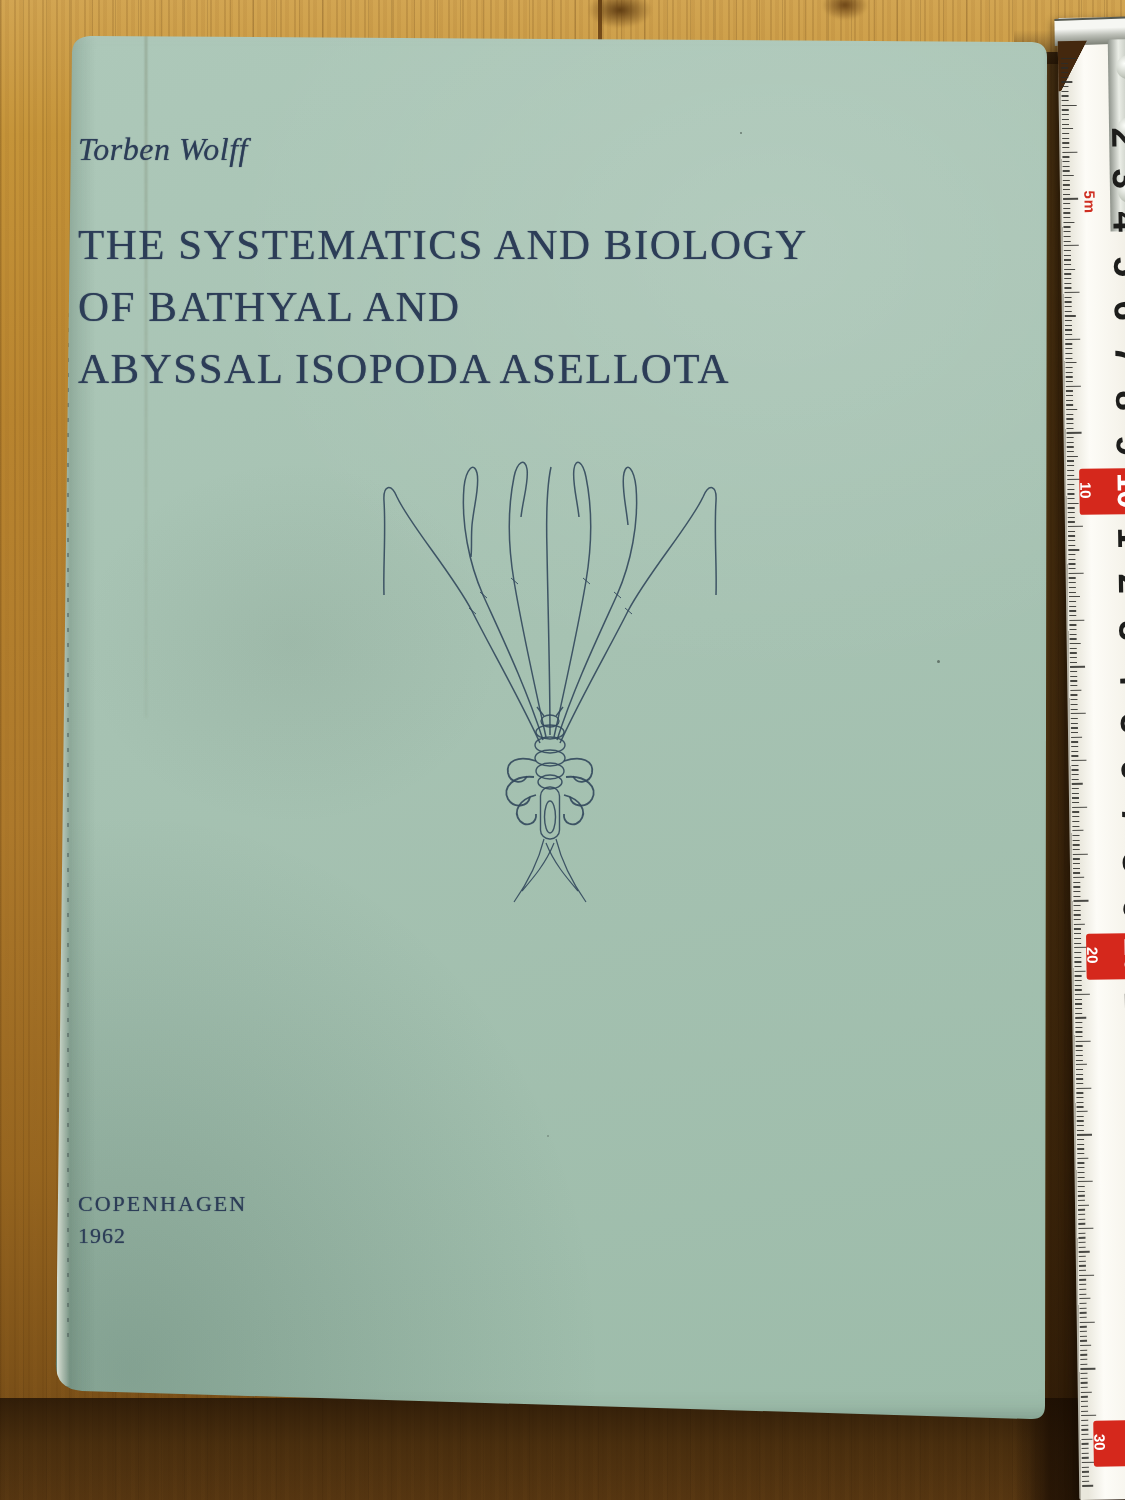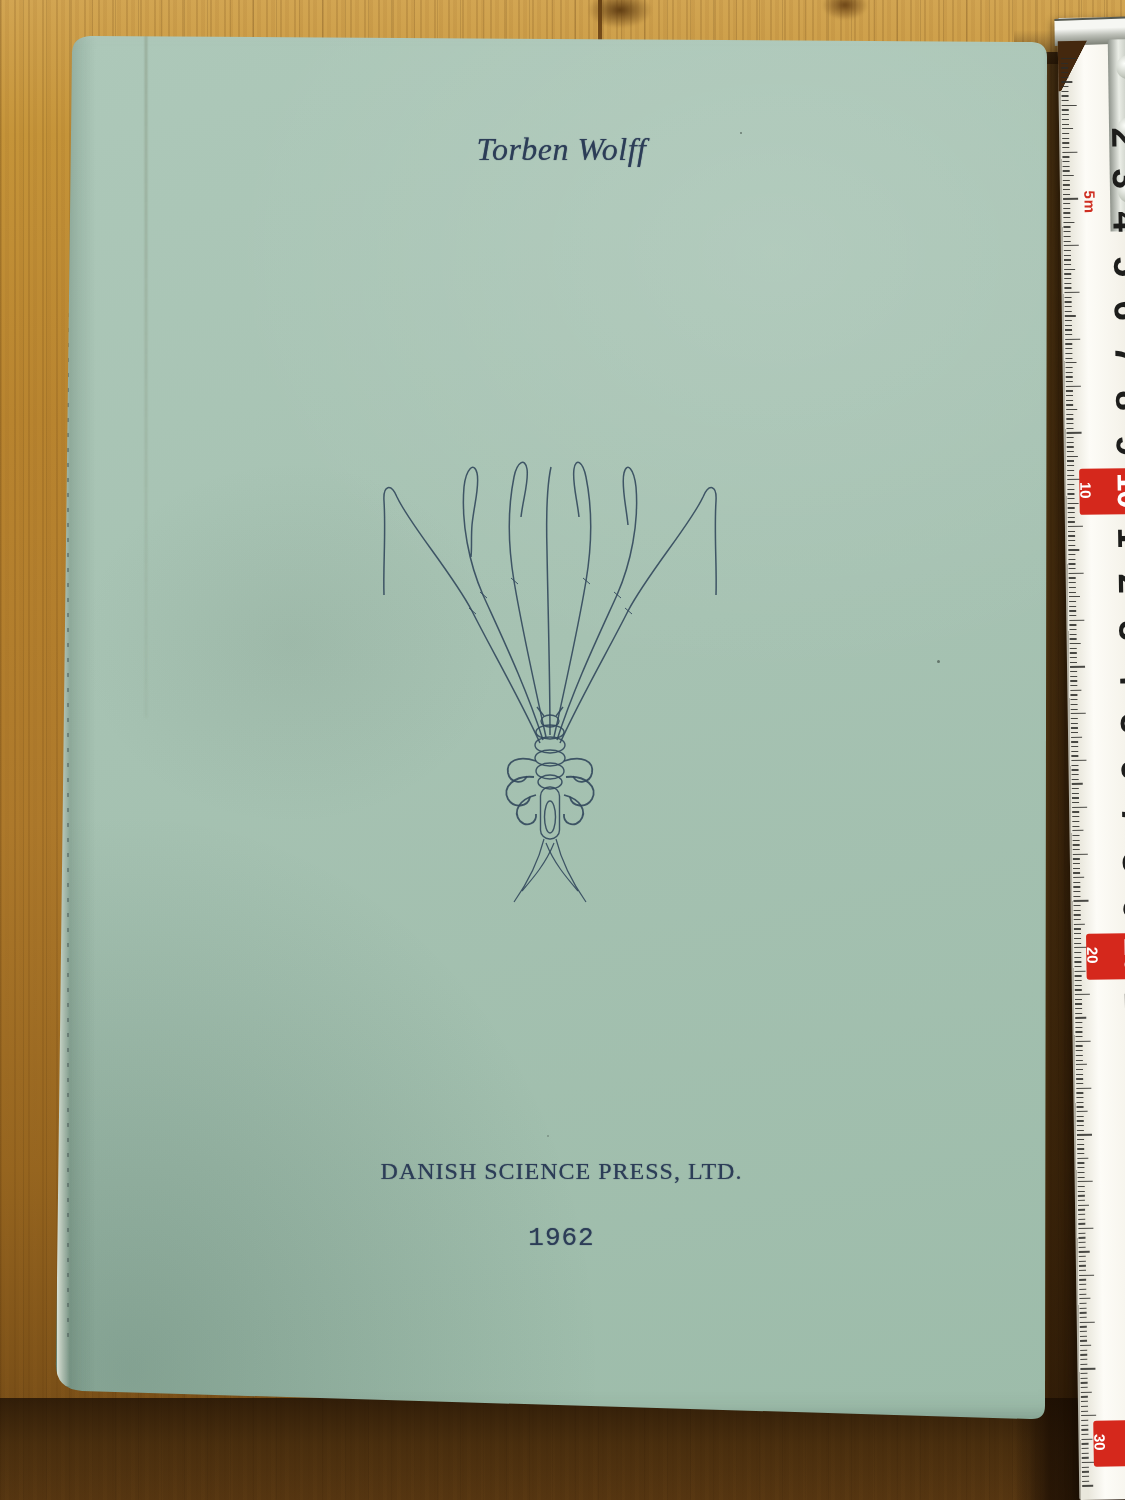--- a/index.html
+++ b/index.html
@@ -52,28 +52,28 @@
   .crease{position:absolute;left:95px;top:0;width:2px;height:690px;
     background:linear-gradient(180deg,rgba(125,135,112,.55),rgba(125,135,112,.12));filter:blur(.8px);}
   .top-wear{position:absolute;left:28px;right:20px;top:1px;height:4px;opacity:.85;filter:blur(.5px);
     background:repeating-linear-gradient(90deg,rgba(242,246,238,.9) 0 12px,rgba(0,0,0,0) 12px 58px,rgba(242,246,238,.75) 58px 72px,rgba(0,0,0,0) 72px 150px);}
   .fore-edge{position:absolute;right:0;top:14px;bottom:14px;width:7px;
     background:linear-gradient(90deg,rgba(0,0,0,0),rgba(222,236,226,.65));}
   .speck{position:absolute;width:3px;height:3px;border-radius:50%;background:rgba(45,55,50,.55);}
 
   
   .ink{color:#2c3d57;text-shadow:0 0 1.1px rgba(40,55,85,.75);}
-  .centerline{position:absolute;left:28px;right:10px;text-align:center;}
+  .centerline{position:absolute;left:28px;right:10px;}
   .author{top:103px;font-style:italic;font-size:32px;letter-spacing:.5px;}
   .title{top:186px;font-size:43px;letter-spacing:1.5px;line-height:62px;}
   .series{top:906px;font-size:26px;letter-spacing:2px;}
   .volume{top:948px;font-size:19px;letter-spacing:1.5px;}
   .publisher{top:1130px;font-size:24px;letter-spacing:1px;}
   .city{top:1163px;font-size:22px;letter-spacing:2px;}
-  .year{top:1195px;font-size:26px;letter-spacing:1px;font-family:Liberation Mono, monospace;}
+  .year{top:1195px;font-size:22px;letter-spacing:1px;}
 
   .isopod{position:absolute;left:330px;top:397px;filter:blur(.2px);}
   .isopod path,.isopod ellipse,.isopod rect,.isopod line{stroke:#32485c;fill:none;opacity:.9;}
 
   
   .tape{position:absolute;left:1058px;top:18px;width:76px;height:1482px;
     transform:rotate(-.85deg);transform-origin:10px 40px;border-radius:2px;
     background:linear-gradient(90deg,#b4b1a5 0 2px,#e9e7dc 2px 9px,#fdfcf7 34%,#f6f4ec 72%,#eeebe1 100%);
     box-shadow:-5px 3px 9px rgba(18,9,0,.45);}
   .bracket{position:absolute;top:0;left:-3px;right:-3px;height:25px;transform:skewY(-1.2deg);
@@ -117,20 +117,25 @@
     <div class="spine-text">THE SYSTEMATICS AND BIOLOGY OF BATHYAL AND ABYSSAL ISOPODA ASELLOTA</div>
     <div class="crease"></div>
     <div class="top-wear"></div>
     <div class="fore-edge"></div>
     <div class="speck" style="left:887px;top:632px;"></div>
     <div class="speck" style="left:690px;top:104px;width:2px;height:2px;"></div>
     <div class="speck" style="left:497px;top:1107px;width:2px;height:2px;opacity:.6;"></div>
 
     <div class="centerline ink author">Torben Wolff</div>
 
+    <div class="centerline ink title">
+      <div>THE SYSTEMATICS AND BIOLOGY</div>
+      <div>OF BATHYAL AND</div>
+      <div>ABYSSAL ISOPODA ASELLOTA</div>
+    </div>
 
     <svg class="isopod" width="340" height="500" viewBox="0 0 340 500">
 
       <g stroke-width="1.5">
         <path d="M160,318 C138,270 110,222 92,186 C72,148 30,100 17,72 C11,58 3,60 4,76 C6,108 3,142 4,170"></path>
         <path d="M163,315 C146,262 122,212 103,170 C89,138 81,98 84,62 C86,44 94,36 97,48 C100,60 94,80 92,100 C91,112 92,122 91,132"></path>
         <path d="M166,312 C154,258 142,204 134,156 C128,120 128,82 134,52 C137,37 145,32 147,44 C149,56 143,74 141,92"></path>
         <path d="M170,310 C170,252 168,184 167,126 C166,88 167,60 171,42"></path>
         <path d="M174,312 C186,258 198,204 206,156 C212,120 212,82 206,52 C203,37 196,32 194,44 C192,56 197,74 199,92"></path>
         <path d="M177,315 C194,262 218,212 237,170 C251,138 259,98 256,62 C254,44 247,36 244,48 C241,60 246,80 248,100"></path>
@@ -169,21 +174,21 @@
       <g stroke-width="1.8">
         <path d="M156,336 C138,330 126,336 128,348 C130,358 143,360 147,351"></path>
         <path d="M154,352 C134,350 122,362 128,374 C134,384 148,382 150,372"></path>
         <path d="M156,370 C140,374 132,386 140,396 C147,403 157,398 156,389"></path>
         <path d="M184,336 C202,330 214,336 212,348 C210,358 197,360 193,351"></path>
         <path d="M186,352 C206,350 218,362 212,374 C206,384 192,382 190,372"></path>
         <path d="M184,370 C200,374 208,386 200,396 C193,403 183,398 184,389"></path>
       </g>
     </svg>
 
-    <div class="centerline ink publisher">DANISH SCIENCE PRESS, LTD.</div>
+    <div class="centerline ink city">COPENHAGEN</div>
     <div class="centerline ink year">1962</div>
   </div>
 
   <div class="tape">
     <div class="bracket"></div>
     <div class="bracket-shadow"></div>
     <div class="chrome">
       <div class="rivet" style="top:16px;"></div>
       <div class="rivet" style="top:78px;"></div>
       <div class="rivet" style="top:140px;"></div>

